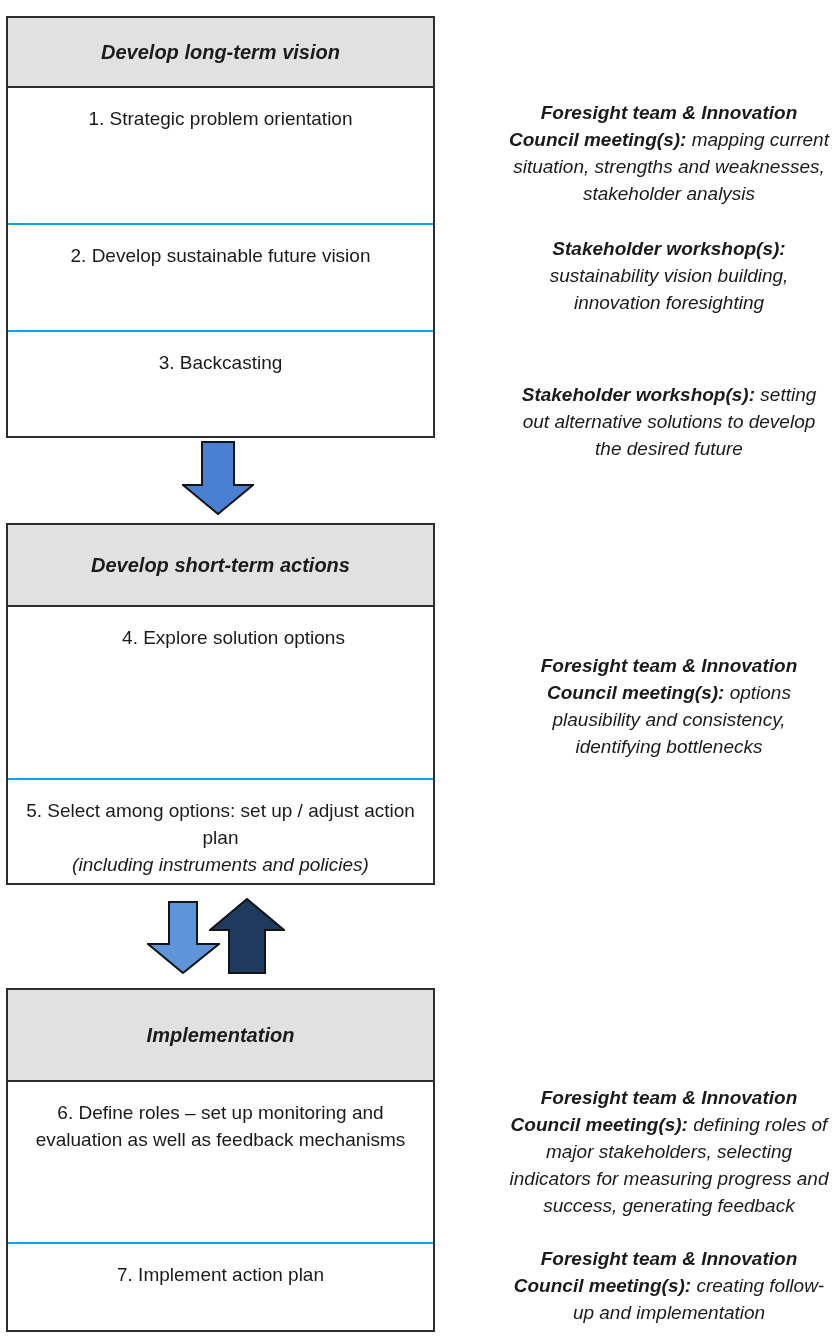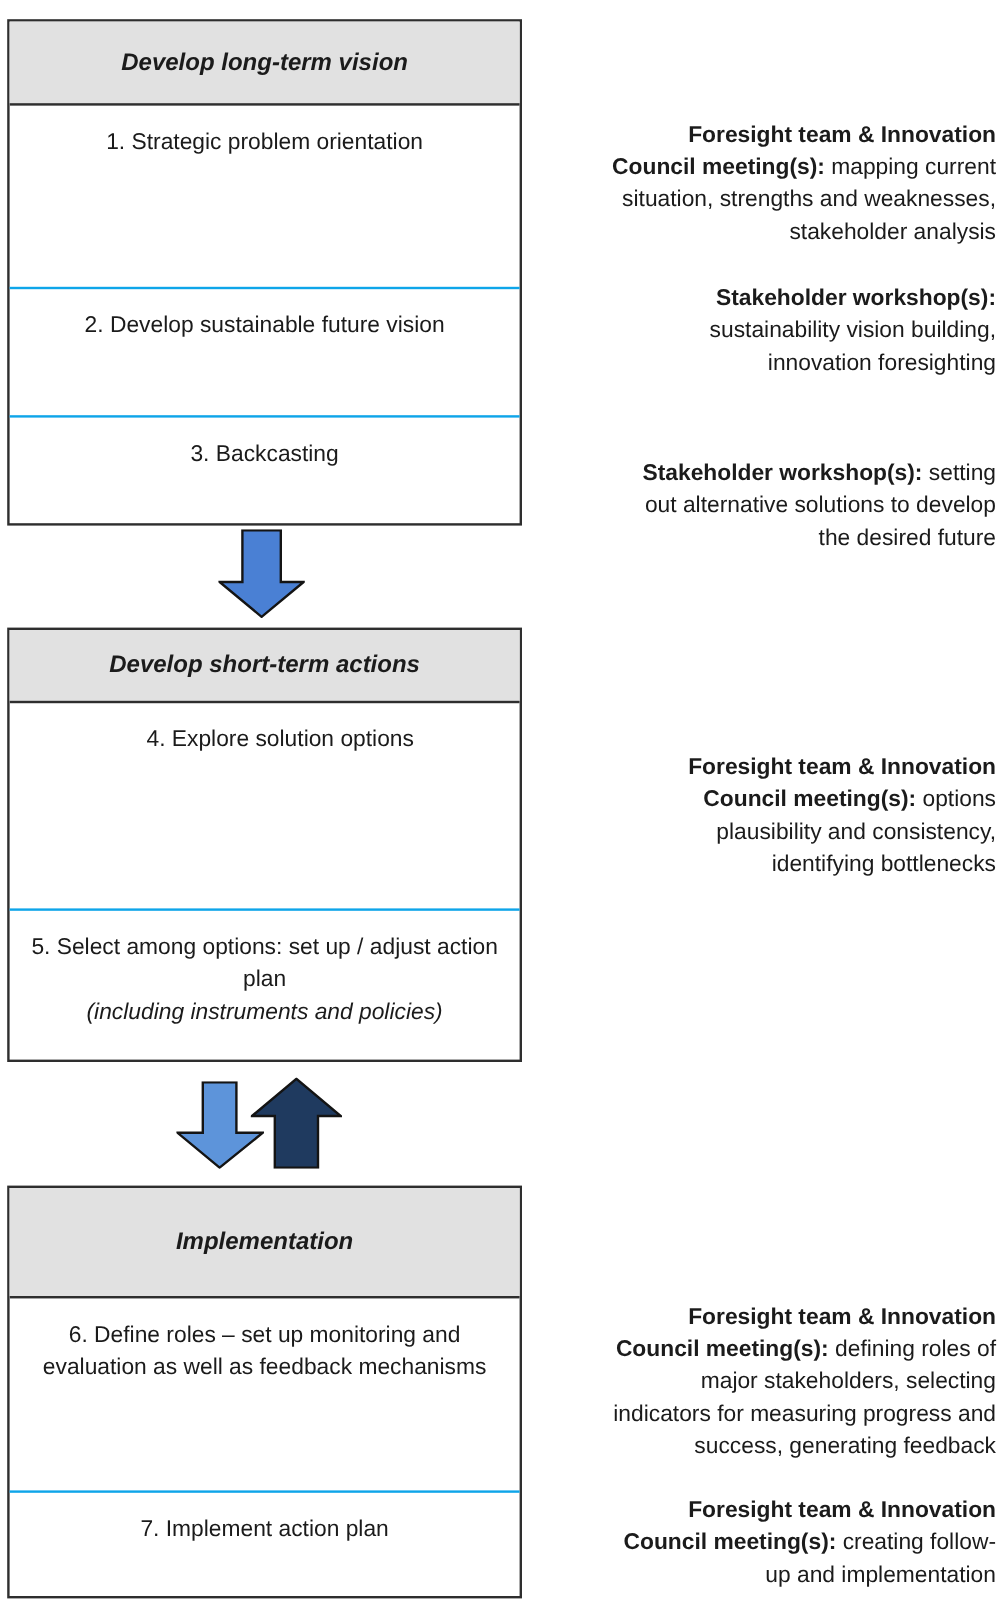--- a/index.html
+++ b/index.html
@@ -40,49 +40,50 @@
   }
   .step-row + .step-row { border-top: 2px solid #0ea5e9; }
   .step-sub { font-style: italic; }
 
   .note {
     position: absolute;
     left: 508px;
     width: 322px;
     font-size: 19px;
     line-height: 27px;
-    text-align: right;
+    font-style: italic;
+    text-align: center;
   }
   .note .lead { font-weight: bold; }
 
   .arrow { position: absolute; }
   .arrow svg { display: block; }
 </style>
 </head>
 <body>
 
 <div class="canvas">
 
   <div class="phase" style="top:16px; height:422px;">
     <div class="phase-header" style="height:70px;">
       <span>Develop long-term vision</span>
     </div>
-    <div class="step-row" style="height:151px;">
+    <div class="step-row" style="height:135px;">
       <div>1. Strategic problem orientation</div>
     </div>
     <div class="step-row" style="height:107px;">
       <div>2. Develop sustainable future vision</div>
     </div>
     <div class="step-row" style="height:104px;">
       <div>3. Backcasting</div>
     </div>
   </div>
 
   <div class="phase" style="top:523px; height:362px;">
-    <div class="phase-header" style="height:61px;">
+    <div class="phase-header" style="height:82px;">
       <span>Develop short-term actions</span>
     </div>
     <div class="step-row" style="height:171px;padding-left:40px;">
       <div>4. Explore solution options</div>
     </div>
     <div class="step-row" style="height:139px;">
       <div>5. Select among options: set up / adjust action plan</div>
       <div class="step-sub">(including instruments and policies)</div>
     </div>
   </div>
@@ -122,21 +123,21 @@
   </div>
 
   <div class="note" style="top:235px;">
     <span class="lead">Stakeholder workshop(s):</span><span> sustainability vision building, innovation foresighting</span>
   </div>
 
   <div class="note" style="top:341px;margin-top:40px;">
     <span class="lead">Stakeholder workshop(s):</span><span> setting out alternative solutions to develop the desired future</span>
   </div>
 
-  <div class="note" style="top:626px;">
+  <div class="note" style="top:652px;">
     <span class="lead">Foresight team &amp; Innovation Council meeting(s):</span><span> options plausibility and consistency, identifying bottlenecks</span>
   </div>
 
 
   <div class="note" style="top:1084px;">
     <span class="lead">Foresight team &amp; Innovation Council meeting(s):</span><span> defining roles of major stakeholders, selecting indicators for measuring progress and success, generating feedback</span>
   </div>
 
   <div class="note" style="top:1245px;">
     <span class="lead">Foresight team &amp; Innovation Council meeting(s):</span><span> creating follow-up and implementation</span>

